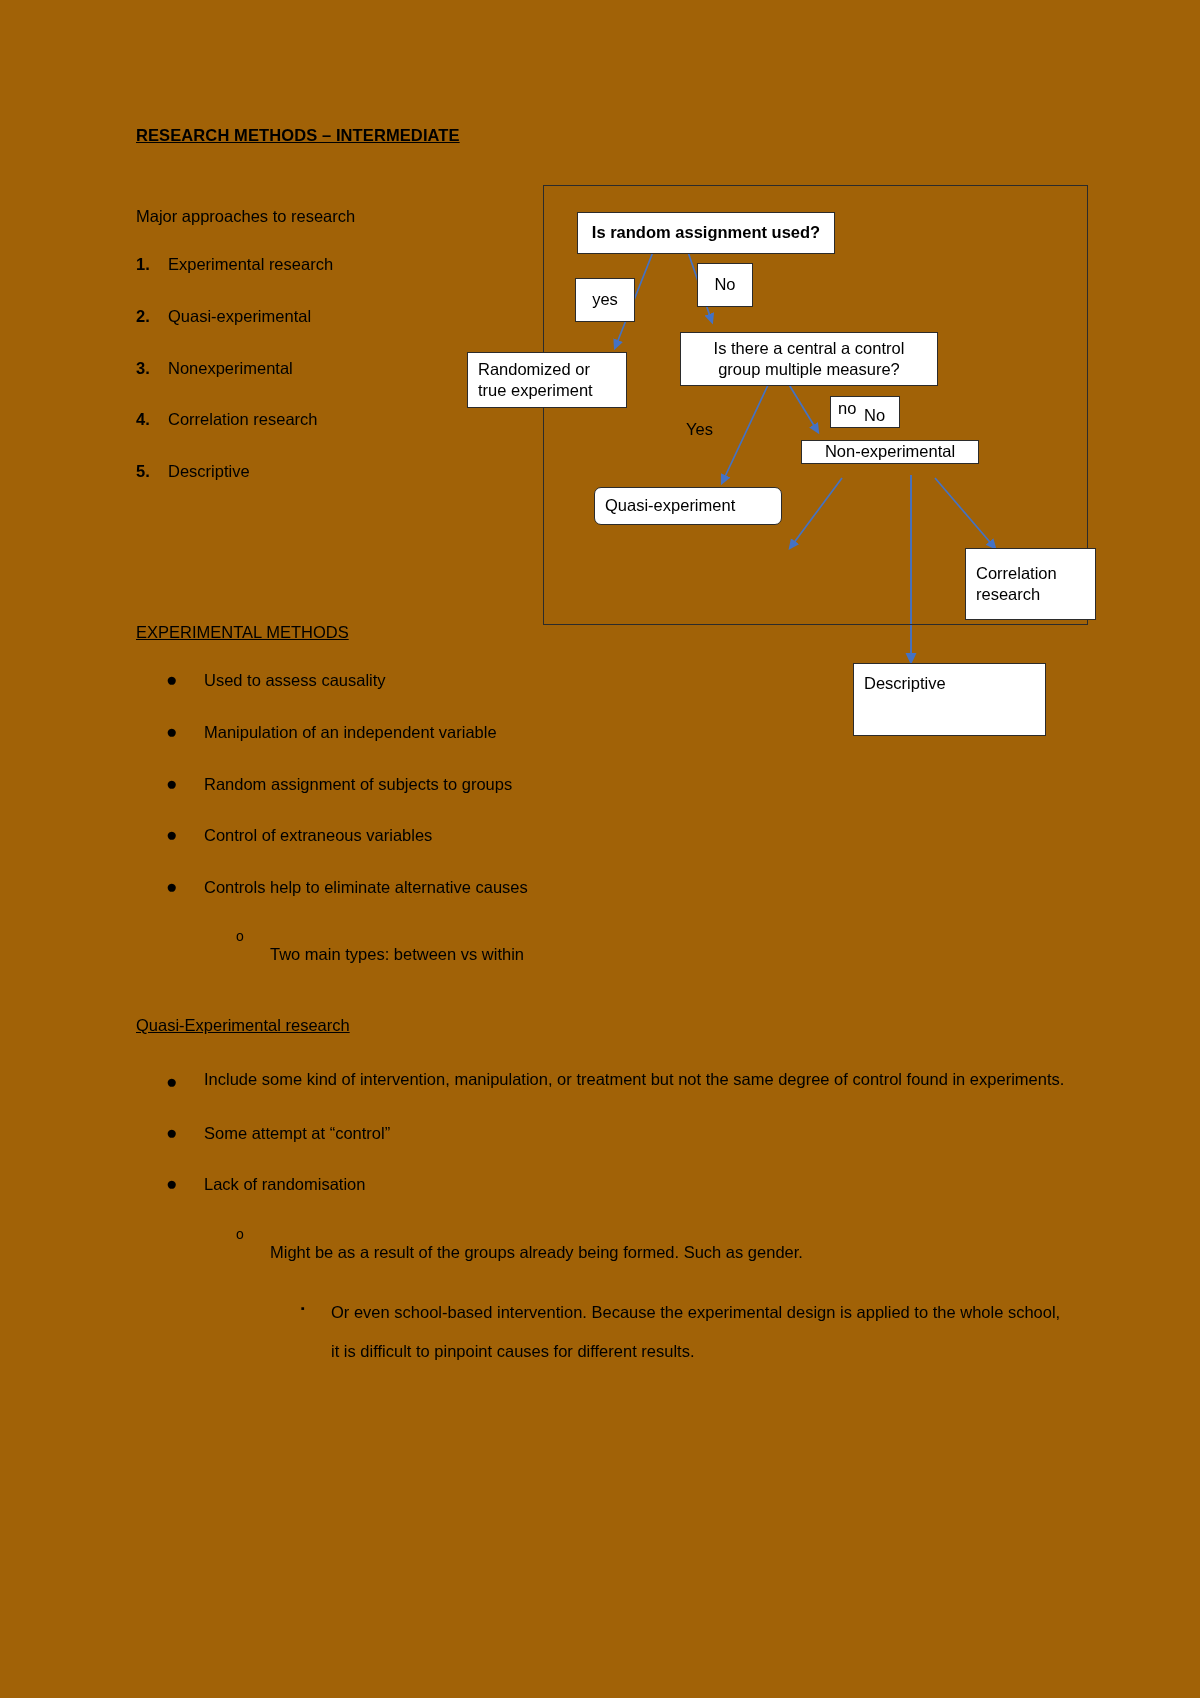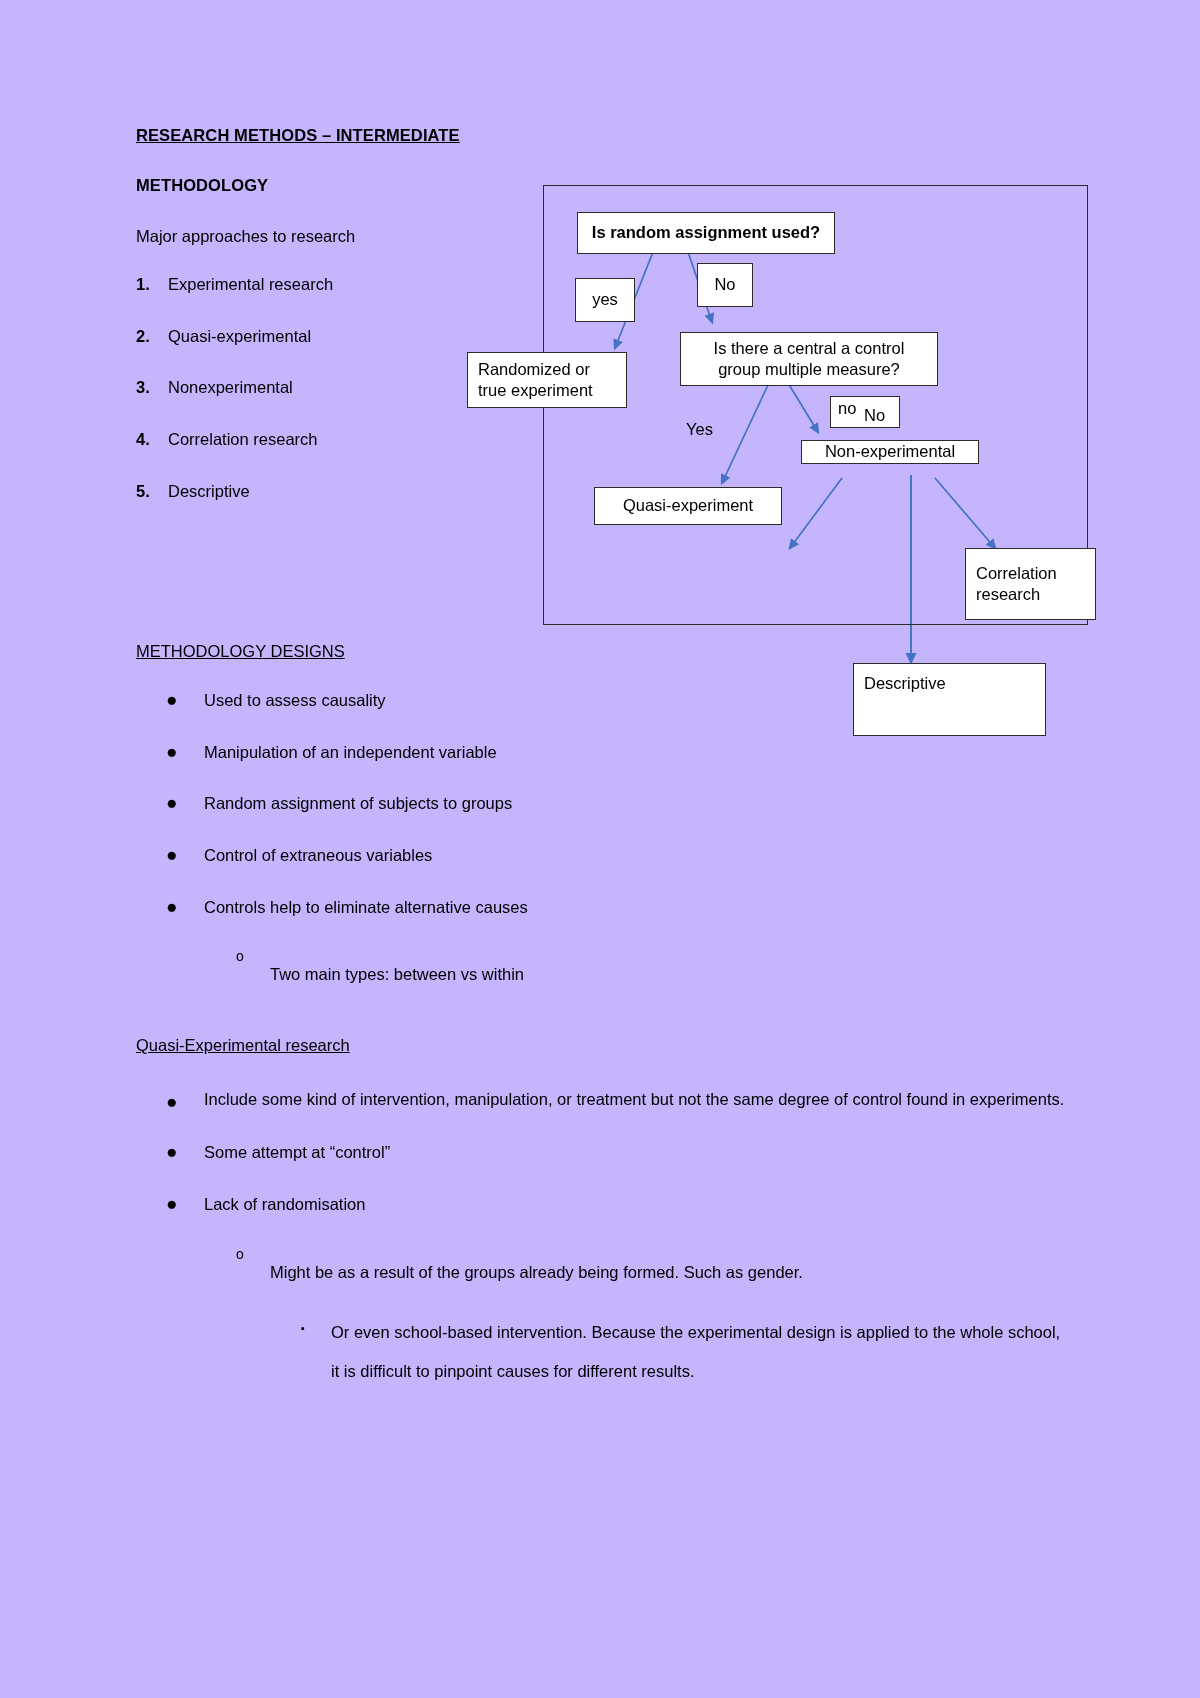--- a/index.html
+++ b/index.html
@@ -14,21 +14,21 @@
     font-family: "Liberation Sans", sans-serif;
     color: #000000;
     overflow: hidden;
   }
 
   .page {
     position: absolute;
     left: 0; top: 0;
     width: 1200px;
     height: 1698px;
-    background: #c4b5fd;
+    background: #a16207;
   }
 
   
   .doc-text {
     position: absolute;
     left: 136px;
     top: 126px;
     width: 930px;
   }
 
@@ -159,21 +159,20 @@
 </head>
 <body>
 
 <div class="page">
 
   <div class="doc-text">
 
     <div class="heading u">RESEARCH METHODS – INTERMEDIATE</div>
     <div style="height:30px"></div>
 
-    <div class="heading">METHODOLOGY</div>
     <div style="height:30px"></div>
 
     <div class="para">Major approaches to research</div>
     <div style="height:28px"></div>
 
     <ol class="num-list">
       <li>
         <span class="marker">1.</span>
         <span>Experimental research</span>
       </li>
@@ -190,21 +189,21 @@
         <span>Correlation research</span>
       </li>
       <li>
         <span class="marker">5.</span>
         <span>Descriptive</span>
       </li>
     </ol>
 
     <div style="height:110px"></div>
 
-    <div class="heading-plain u">METHODOLOGY DESIGNS </div>
+    <div class="heading-plain u">EXPERIMENTAL METHODS </div>
     <div style="height:28px"></div>
 
     <div class="b1">
       <span class="bullet">●</span>
       <span class="btext">Used to assess causality</span>
     </div>
     <div class="b1">
       <span class="bullet">●</span>
       <span class="btext">Manipulation of an independent variable</span>
     </div>
@@ -304,21 +303,21 @@
     <span style="position:absolute; left:7px; top:1px; font-size:16.5px;">no</span>
     <span style="position:absolute; left:33px; top:8px; font-size:16.5px;">No</span>
   </div>
 
   <div class="dlabel" style="left:686px; top:420px;">Yes</div>
 
   <div class="dbox" style="left:801px; top:440px; width:178px; height:24px; justify-content:center;">
     <span>Non-experimental</span>
   </div>
 
-  <div class="dbox" style="left:594px; top:487px; width:188px; height:38px; justify-content:center;">
+  <div class="dbox" style="left:594px; top:487px; width:188px; height:38px; border-radius:7px;">
     <span>Quasi-experiment</span>
   </div>
 
 
   <div class="dbox" style="left:965px; top:548px; width:131px; height:72px; align-items:center;">
     <span>Correlation research</span>
   </div>
 
   <div class="dbox" style="left:853px; top:663px; width:193px; height:73px; align-items:flex-start; padding-top:9px;">
     <span>Descriptive</span>

